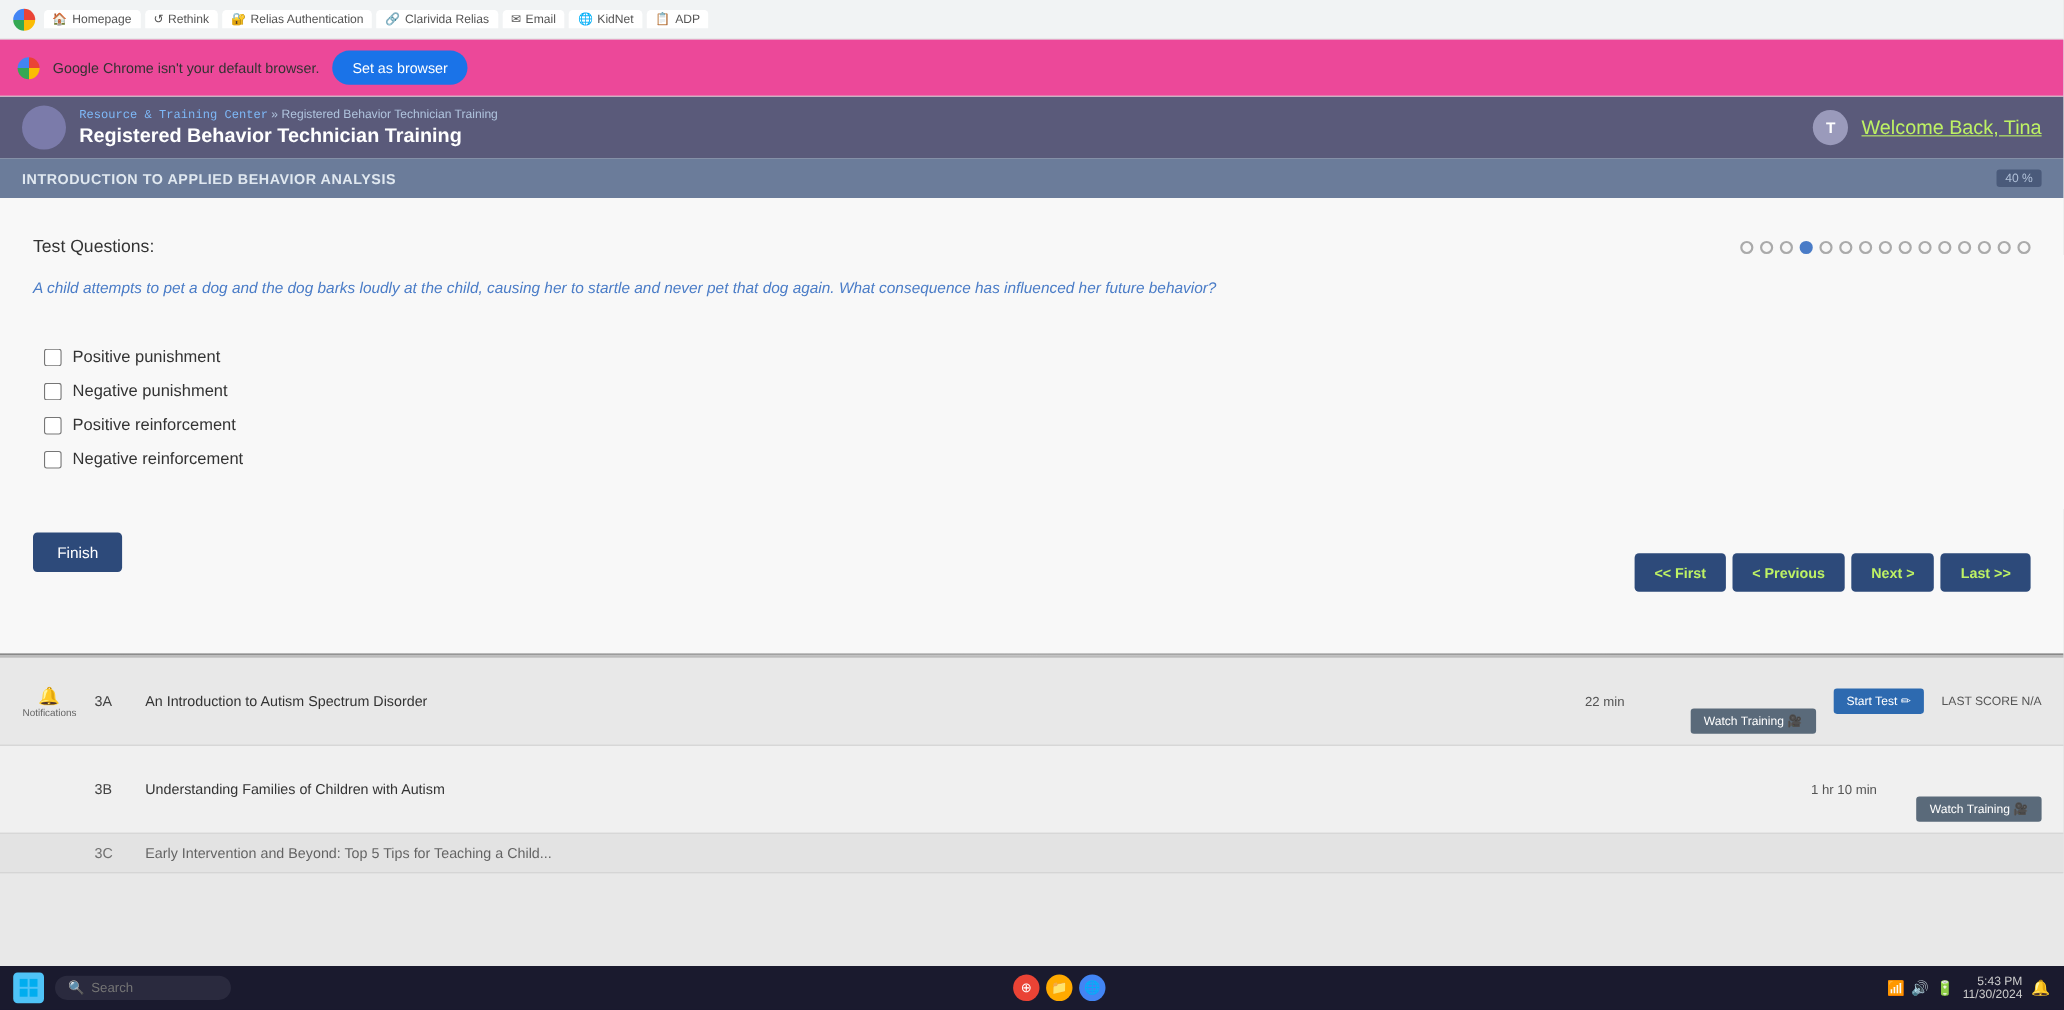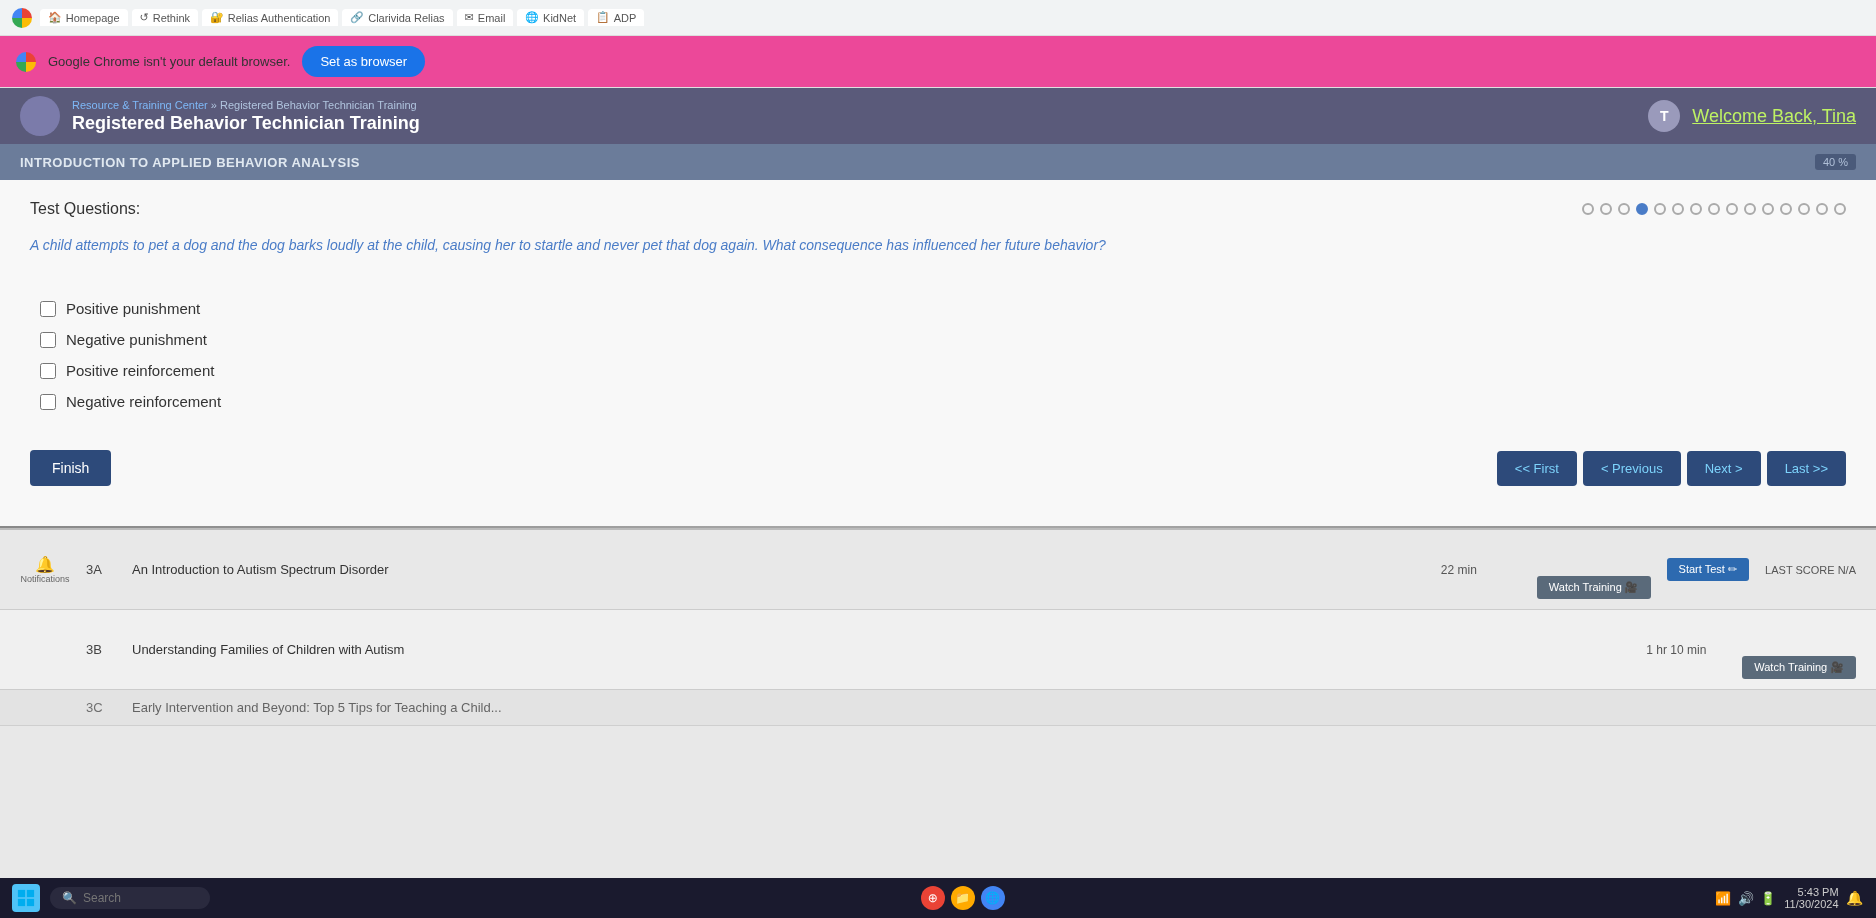--- a/index.html
+++ b/index.html
@@ -79,21 +79,21 @@
       border-radius: 50%;
       flex-shrink: 0;
     }
     .breadcrumb-area {
       flex: 1;
     }
     .breadcrumb {
       color: #b0c4de;
       font-size: 11px;
     }
-    .breadcrumb a { color: #7eb8f7; text-decoration: none; }
+    .breadcrumb a { color: #7eb8f7; text-decoration: none; font-family: Liberation Mono, monospace; }
     .page-title {
       color: #fff;
       font-size: 18px;
       font-weight: bold;
       margin-top: 2px;
     }
     .welcome-text {
       color: #bef264;
       font-size: 18px;
       white-space: nowrap;
@@ -132,21 +132,21 @@
 
     
     .main-content {
       background: #f5f5f5;
       min-height: 320px;
     }
 
     
     .test-area {
       background: #f8f8f8;
-      padding: 20px 30px;
+      padding: 36px 30px;
     }
     .test-header-row {
       display: flex;
       align-items: center;
       justify-content: space-between;
       margin-bottom: 16px;
     }
     .test-label {
       font-size: 16px;
       color: #333;
@@ -222,28 +222,29 @@
       border-radius: 4px;
       cursor: pointer;
       font-weight: 500;
     }
     .btn-nav-group {
       display: flex;
       gap: 6px;
     }
     .btn-nav {
       background: #2d4a7a;
-      color: #7dd3fc;
+      color: #bef264;
       border: none;
       padding: 10px 18px;
       font-size: 13px;
       border-radius: 4px;
       cursor: pointer;
-      font-weight: 400;
+      font-weight: 700;
       white-space: nowrap;
+      margin-top: 37px;
     }
 
     
     .course-list {
       background: #d8d8d8;
       border-top: 2px solid #bbb;
     }
     .course-row {
       display: flex;
       align-items: center;

